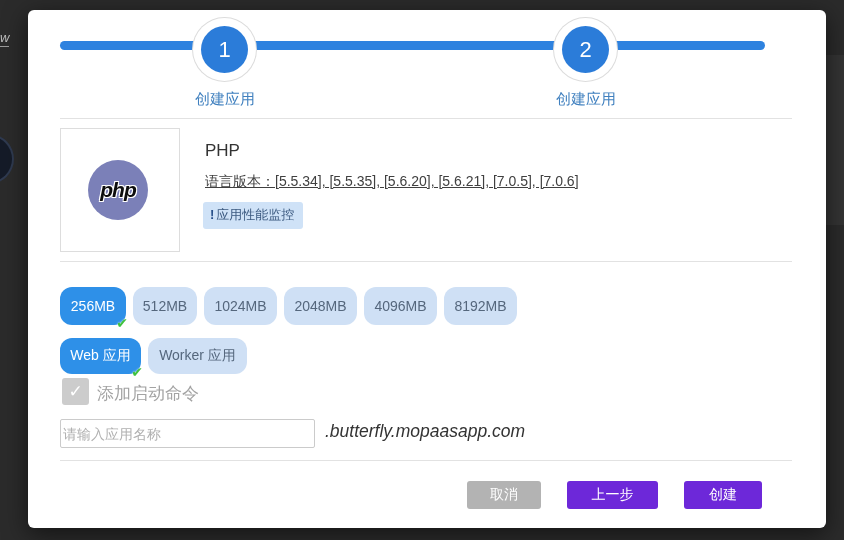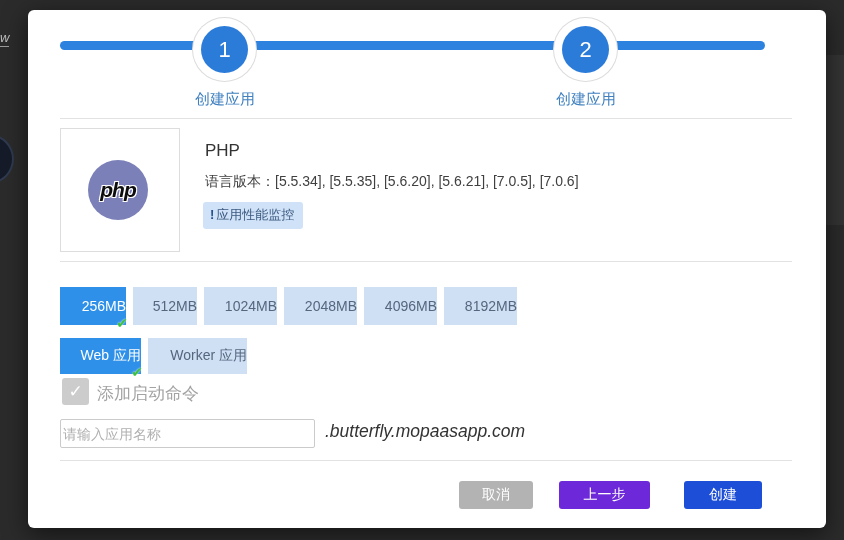--- a/index.html
+++ b/index.html
@@ -45,31 +45,31 @@
   .app-card { position:absolute; left:32px; top:118px; width:120px; height:124px; background:#fff; border:1px solid #ddd; }
   .php-logo {
     position:absolute; left:27px; top:31px; width:60px; height:60px; border-radius:50%;
     background:#7b80b8; display:flex; align-items:center; justify-content:center;
   }
   .php-logo span {
     font-style:italic; font-weight:700; font-size:21px; letter-spacing:-1px; color:#0d0d0d;
     text-shadow:-1px -1px 0 #fff, 1px -1px 0 #fff, -1px 1px 0 #fff, 1px 1px 0 #fff;
   }
   .app-title { position:absolute; left:177px; top:131px; font-size:17px; color:#333; }
-  .app-versions { position:absolute; left:177px; top:163px; font-size:14px; color:#404040; }
+  .app-versions { position:absolute; left:177px; top:163px; font-size:14px; color:#404040;text-decoration:underline; }
   .app-badge {
     position:absolute; left:175px; top:192px; background:#cfe2f7; color:#3c5a80;
     font-size:13px; padding:4px 9px 5px 7px; border-radius:3px;
   }
   .app-badge .badge-ico { font-weight:700; color:#28508a; margin-right:2px; }
 
   
   .chip {
-    position:absolute; border-radius:0; background:#cfe0f5; color:#55677d;
-    font-size:14px; display:flex; align-items:center; justify-content:flex-end; cursor:pointer;
+    position:absolute; border-radius:12px; background:#cfe0f5; color:#55677d;
+    font-size:14px; display:flex; align-items:center; justify-content:center; cursor:pointer;
   }
   .chip.sel { background:#2e90e8; color:#fff; }
   .chip .check {
     position:absolute; right:-2px; bottom:-6px; color:#3fc13f; font-size:14px; font-weight:700;
     text-shadow:0 0 2px #fff;
   }
   .mem { top:277px; height:38px; }
   .m0 { left:32px;  width:66px; }
   .m1 { left:105px; width:64px; }
   .m2 { left:176px; width:73px; }
@@ -98,21 +98,21 @@
   .domain-suffix { position:absolute; left:297px; top:411px; font-size:17.5px; color:#333;font-style:italic; }
 
   
   .footer { position:absolute; top:471px; right:64px; display:flex; gap:26px; }
   .btn {
     height:28px; border:none; border-radius:3px; color:#fff; font-size:14px; cursor:pointer;
     font-family:"Liberation Sans","DejaVu Sans",sans-serif;
   }
   .btn-cancel { width:74px; background:#b3b3b3; }
   .btn-prev   { width:91px; background:#6d28d9; }
-  .btn-create { width:78px; background:#1d4ed8;margin-left:8px; }
+  .btn-create { width:78px; background:#6d28d9; }
 </style>
 </head>
 <body>
 
 <div class="bg-strip-right"></div>
 <div class="bg-frag bg-frag-w">w</div>
 <div class="bg-circle"></div>
 <div class="bg-frag bg-frag-r1">创</div>
 <div class="bg-frag bg-frag-r2">2</div>
 

